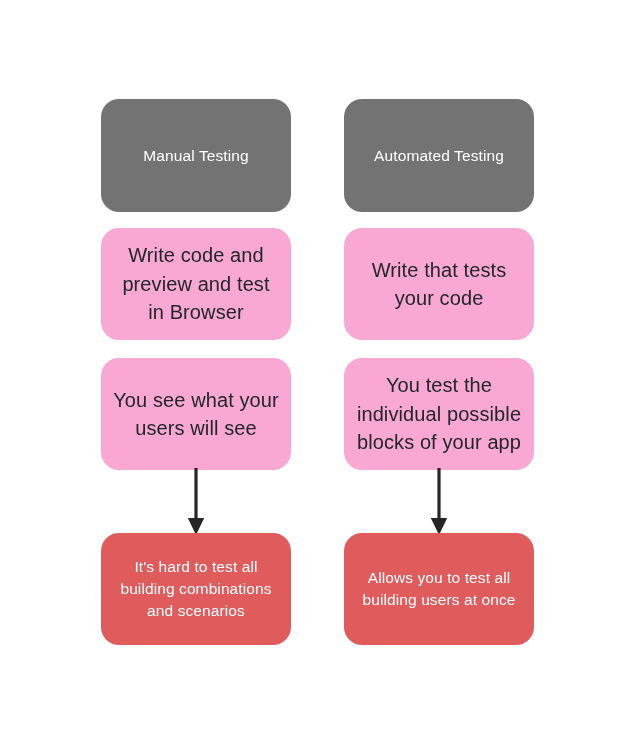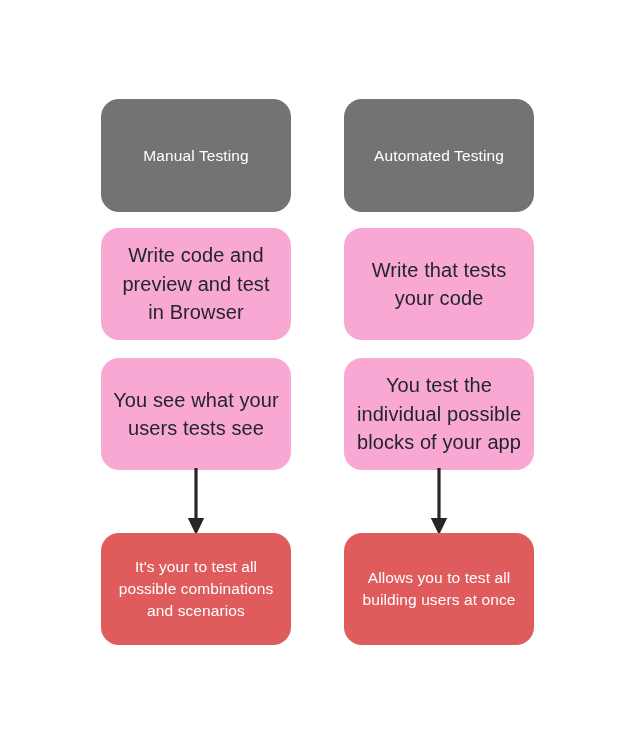--- a/index.html
+++ b/index.html
@@ -98,32 +98,32 @@
 
     <div class="node header row-header">
       <span class="node-label">Manual Testing</span>
     </div>
 
     <div class="node detail row-detail1">
       <span class="node-label">Write code and preview and test in Browser</span>
     </div>
 
     <div class="node detail row-detail2">
-      <span class="node-label">You see what your users tests see</span>
+      <span class="node-label">You see what your users will see</span>
     </div>
 
     <div class="connector">
       <svg width="20" height="70" viewBox="0 0 20 70" xmlns="http://www.w3.org/2000/svg">
         <line x1="10" y1="2" x2="10" y2="55" stroke="#262626" stroke-width="3.2" stroke-linecap="butt"></line>
         <path d="M10 69 L1.8 52 L18.2 52 Z" fill="#262626"></path>
       </svg>
     </div>
 
     <div class="node outcome row-outcome">
-      <span class="node-label">It's your to test all possible combinations and scenarios</span>
+      <span class="node-label">It's hard to test all building combinations and scenarios</span>
     </div>
 
   </div>
 
   <div class="column col-right">
 
     <div class="node header row-header">
       <span class="node-label">Automated Testing</span>
     </div>
 

